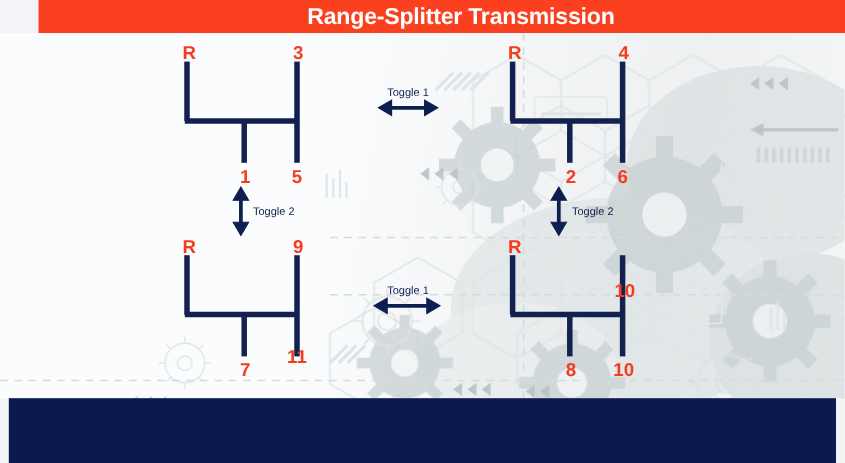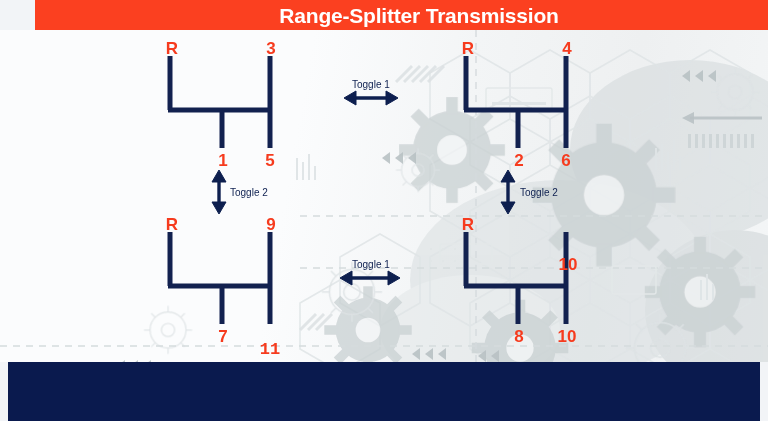--- a/index.html
+++ b/index.html
@@ -338,21 +338,21 @@
     <div class="num-label" style="left:270px; top:152px;">5</div>
 
     <div class="num-label" style="left:468px; top:40px;">R</div>
     <div class="num-label" style="left:567px; top:40px;">4</div>
     <div class="num-label" style="left:519px; top:152px;">2</div>
     <div class="num-label" style="left:566px; top:152px;">6</div>
 
     <div class="num-label" style="left:172px; top:216px;">R</div>
     <div class="num-label" style="left:271px; top:216px;">9</div>
     <div class="num-label" style="left:223px; top:328px;">7</div>
-    <div class="num-label" style="left:270px; top:341px;font-family:Liberation Mono, monospace;">11</div>
+    <div class="num-label" style="left:270px; top:316px;">11</div>
 
     <div class="num-label" style="left:468px; top:216px;">R</div>
     <div class="num-label" style="left:568px; top:216px;margin-top:40px;">10</div>
     <div class="num-label" style="left:519px; top:328px;">8</div>
     <div class="num-label" style="left:567px; top:328px;">10</div>
 
     <div class="toggle-label" style="left:352px; top:80px;">Toggle 1</div>
     <div class="toggle-label" style="left:352px; top:260px;">Toggle 1</div>
     <div class="toggle-label" style="left:230px; top:188px;">Toggle 2</div>
     <div class="toggle-label" style="left:520px; top:188px;">Toggle 2</div>

